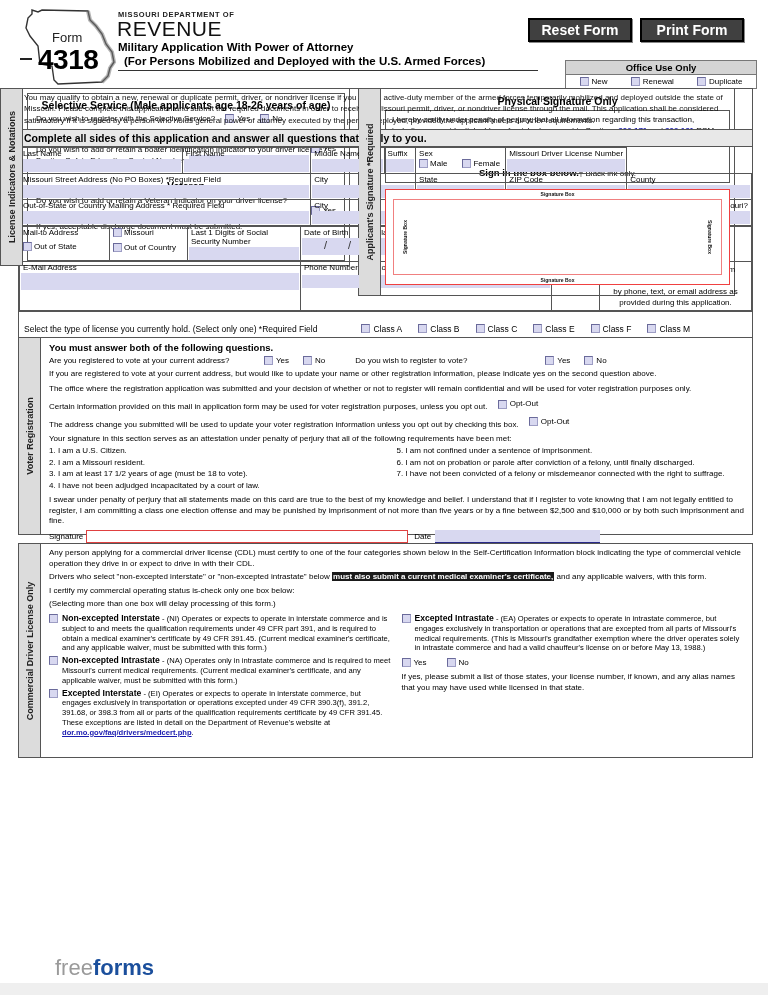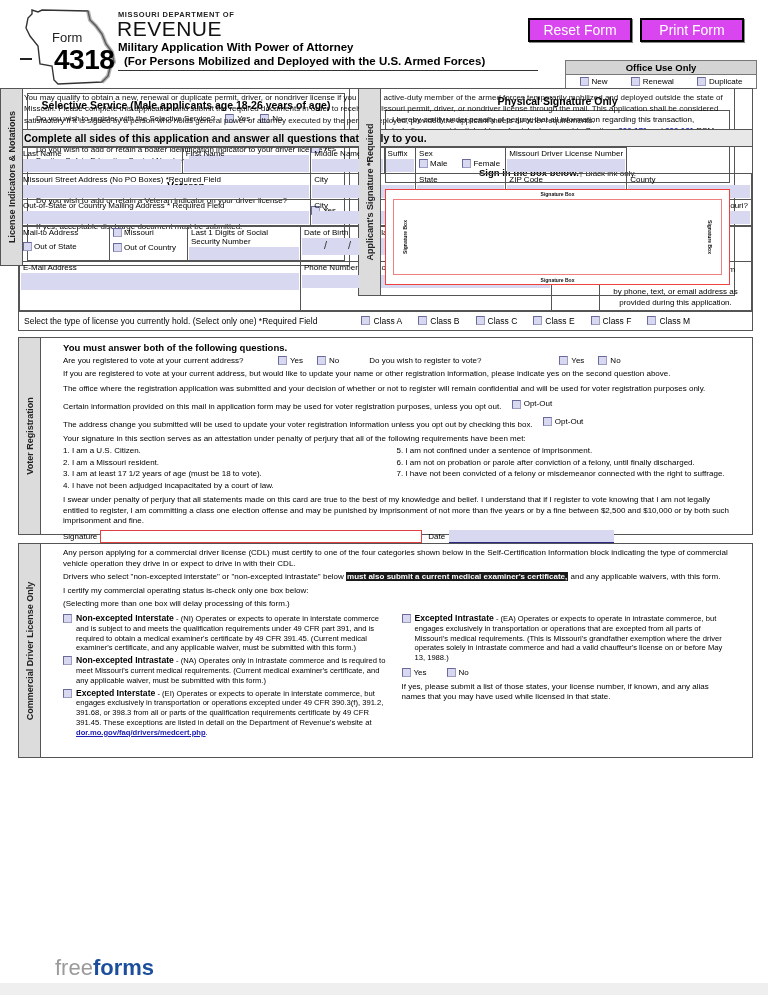--- a/index.html
+++ b/index.html
@@ -29,21 +29,20 @@
   .form-word {
     position: absolute;
     left: 52px; top: 30px;
     font-size: 13px; color: #222;
   }
   .form-num {
     position: absolute;
     left: 38px; top: 44px;
     font-size: 28px; font-weight: bold; color: #000;
     letter-spacing: -0.5px;
-    margin-left: 16px;
   }
   .dash {
     position: absolute; left: 20px; top: 58px;
     width: 12px; height: 2px; background:#222;
   }
   .dept {
     position: absolute; left: 118px; top: 10px;
     font-size: 7.5px; letter-spacing: 0.6px; color: #222;
     font-weight: 600;
   }
@@ -59,24 +58,24 @@
   .title2 {
     position: absolute; left: 124px; top: 55px;
     font-size: 11.5px; font-weight: bold; color: #000;
   }
   .title-rule {
     position: absolute; left:118px; top:70px; width: 420px; height:1px; background:#333;
   }
 
   .btn {
     position: absolute;
-    background: #d946ef;
+    background: #404040;
     border: 2px solid #000;
     color: #fff;
-    font-weight: normal;
+    font-weight: bold;
     font-size: 14px;
     text-align: center;
     line-height: 20px;
     height: 24px;
     box-shadow: 1px 1px 0 #888;
     cursor: pointer;
   }
   #btn-reset { left: 528px; top: 18px; width: 104px; }
   #btn-print { left: 640px; top: 18px; width: 104px; }
 
@@ -160,21 +159,21 @@
   .fill.tall { height: 17px; }
   .inline-opts {
     display: flex; align-items: center; gap: 15px;
     font-size: 8px; padding: 1px 3px 2px 3px;
   }
   .inline-opts .o { display:flex; align-items:center; gap:2px; }
 
   .cls-row {
     display: flex; align-items: center;
     font-size: 8.5px;
-    padding: 4px 5px;
+    padding: 12px 5px;
     gap: 0;
   }
   .cls-row .spacer { flex: none; }
   .cls-opt { display:flex; align-items:center; gap:3px; margin-right: 16px;}
 
   
   .sect {
     position: absolute;
     display: flex;
     border: 1px solid #555;
@@ -189,21 +188,21 @@
   }
   .sidetab span {
     position: absolute;
     left: 50%; top: 50%;
     transform: translate(-50%,-50%) rotate(-90deg);
     white-space: nowrap;
     font-size: 9px;
     font-weight: bold;
     color: #222;
   }
-  .sect-body { flex: 1; padding: 4px 22px; }
+  .sect-body { flex: 1; padding: 4px 8px; }
 
   #sect-voter { left: 18px; top: 337px; width: 735px; height: 198px; }
   #sect-cdl   { left: 18px; top: 543px; width: 735px; height: 215px; }
   #sect-lower { left: 18px; top: 766px; width: 735px; height: 215px; border:none; }
 
   .vr-head { font-size: 9.5px; font-weight: bold; margin-bottom: 3px;}
   .vr-q {
     display: flex; align-items: center;
     font-size: 8px; margin-bottom: 4px;
   }

